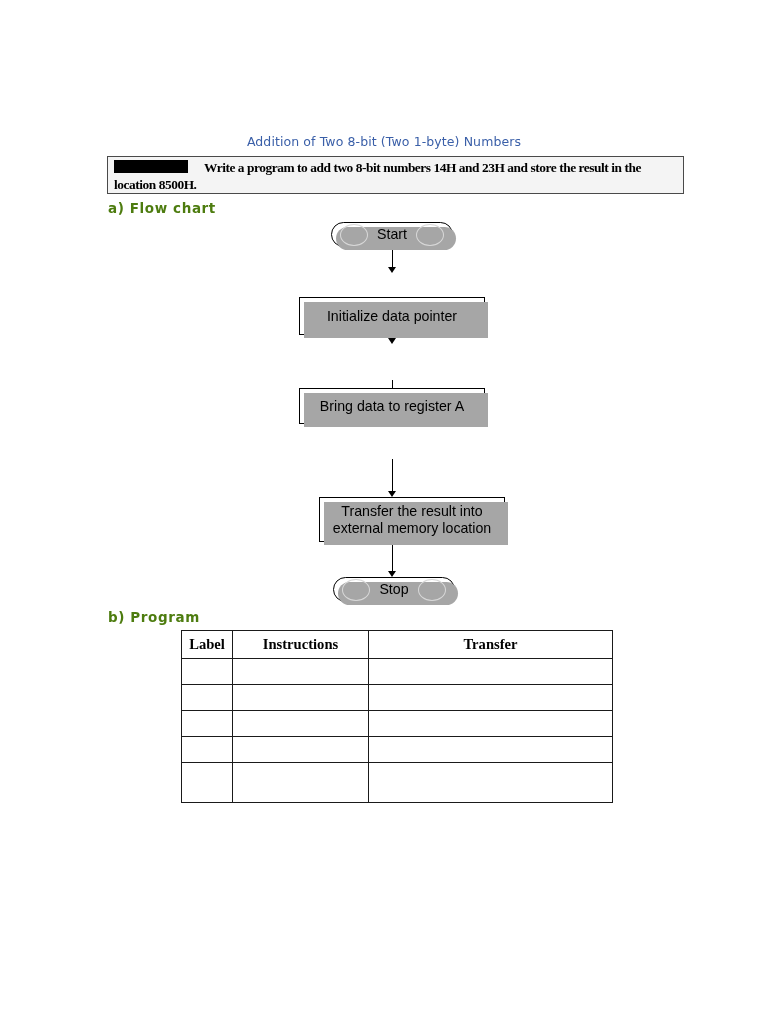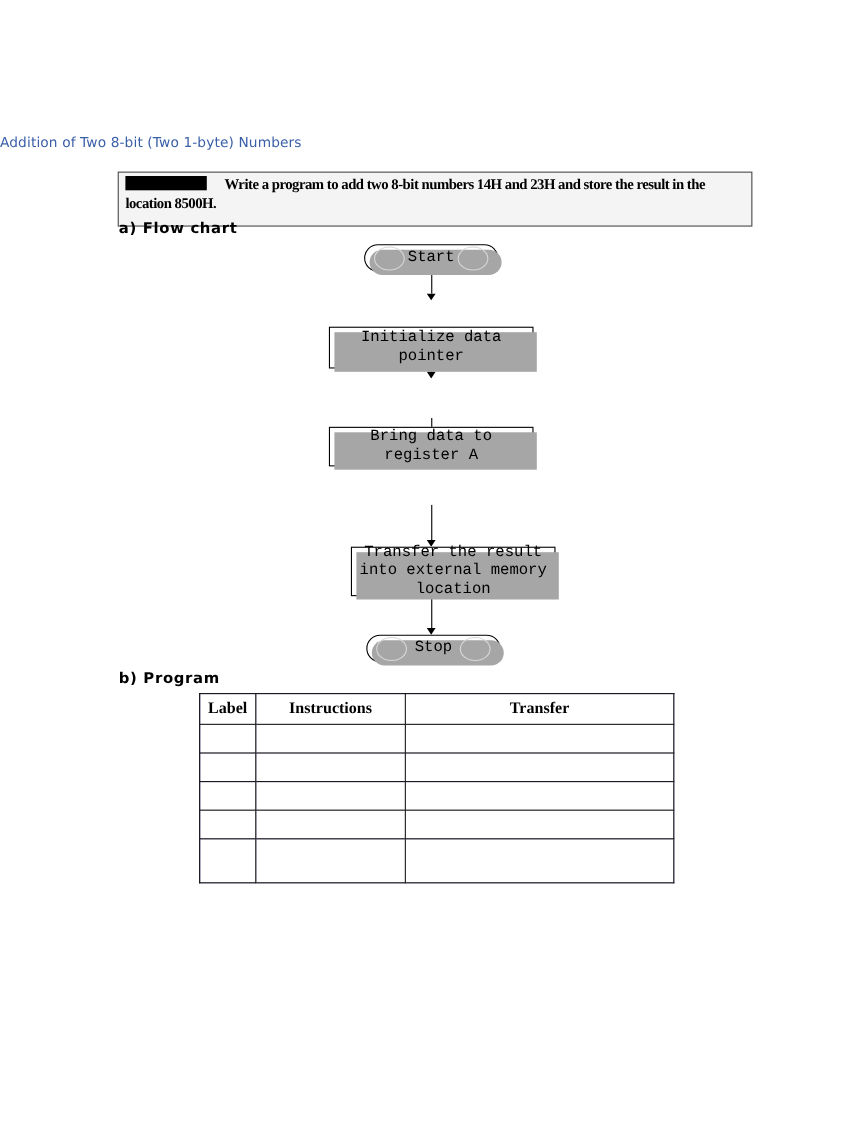--- a/index.html
+++ b/index.html
@@ -20,39 +20,40 @@
     left: 0; top: 0;
     width: 768px;
     height: 1024px;
     background: #ffffff;
   }
 
   
   .doc-title {
     position: absolute;
     left: 0;
-    top: 122px;
-    width: 768px;
+    top: 134px;
+    width: 768px;
+    text-align: center;
     font-family: "DejaVu Sans", sans-serif;
     font-size: 12.5px;
     color: #3a5fa8;
     letter-spacing: 0.1px;
   }
 
   
   .task-box {
     position: absolute;
     left: 107px;
     top: 156px;
     width: 577px;
     min-height: 33px;
     border: 1px solid #4a4a4a;
     background: #f4f4f4;
     box-sizing: border-box;
-    padding: 3px 6px 12px 6px;
+    padding: 3px 6px 0 6px;
     font-family: "Liberation Serif", serif;
     font-weight: bold;
     font-size: 13.4px;
     line-height: 16.5px;
     color: #000;
     letter-spacing: -0.45px;
   }
   .redaction {
     display: inline-block;
     width: 74px;
@@ -61,21 +62,21 @@
     vertical-align: -1px;
     margin-right: 16px;
   }
 
   
   .section-head {
     position: absolute;
     font-family: "DejaVu Sans", sans-serif;
     font-weight: bold;
     font-size: 13.5px;
-    color: #000000;
+    color: #4d7c0f;
     letter-spacing: 0.6px;
   }
   #sec-a { left: 108px; top: 200px; }
   #sec-b { left: 108px; top: 609px; }
 
   
   .flow {
     position: absolute;
     left: 0; top: 0;
     width: 768px;
@@ -85,21 +86,21 @@
 
   .node {
     position: absolute;
     box-sizing: border-box;
     background: #ffffff;
     border: 1.6px solid #000000;
     display: flex;
     align-items: center;
     justify-content: center;
     text-align: center;
-    font-family: Liberation Mono, monospace;
+    font-family: Liberation Sans, sans-serif;
     font-size: 14.2px;
     color: #000000;
     line-height: 17px;
     pointer-events: auto;
   }
 
   
   .node::after {
     content: "";
     position: absolute;

